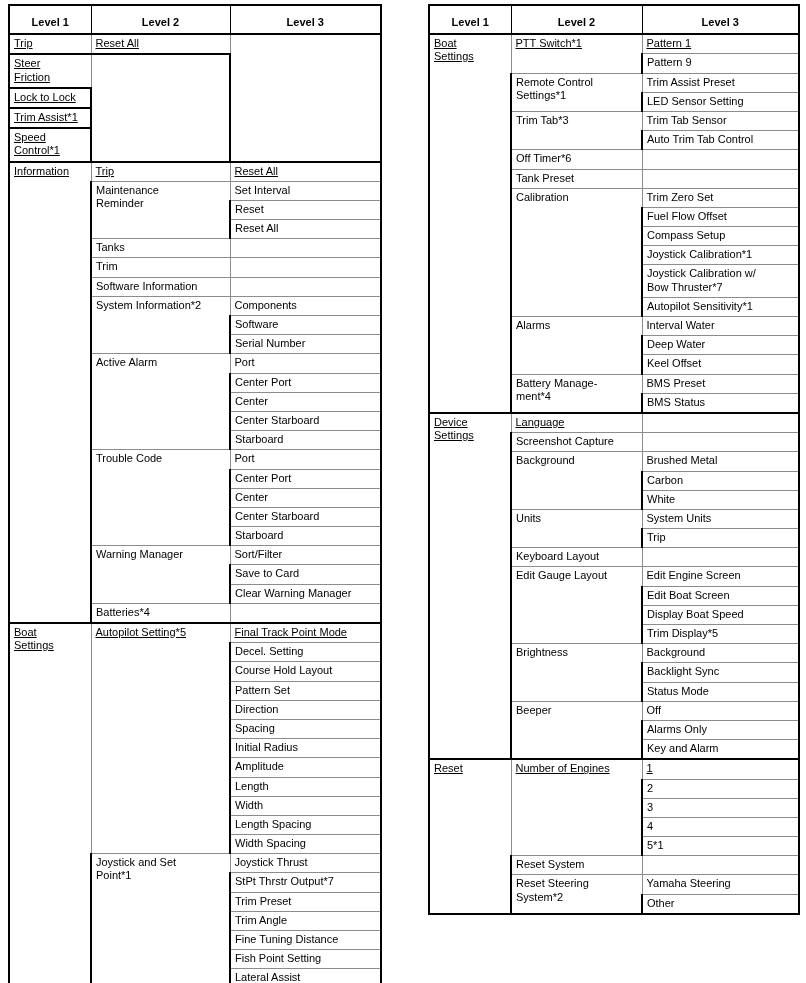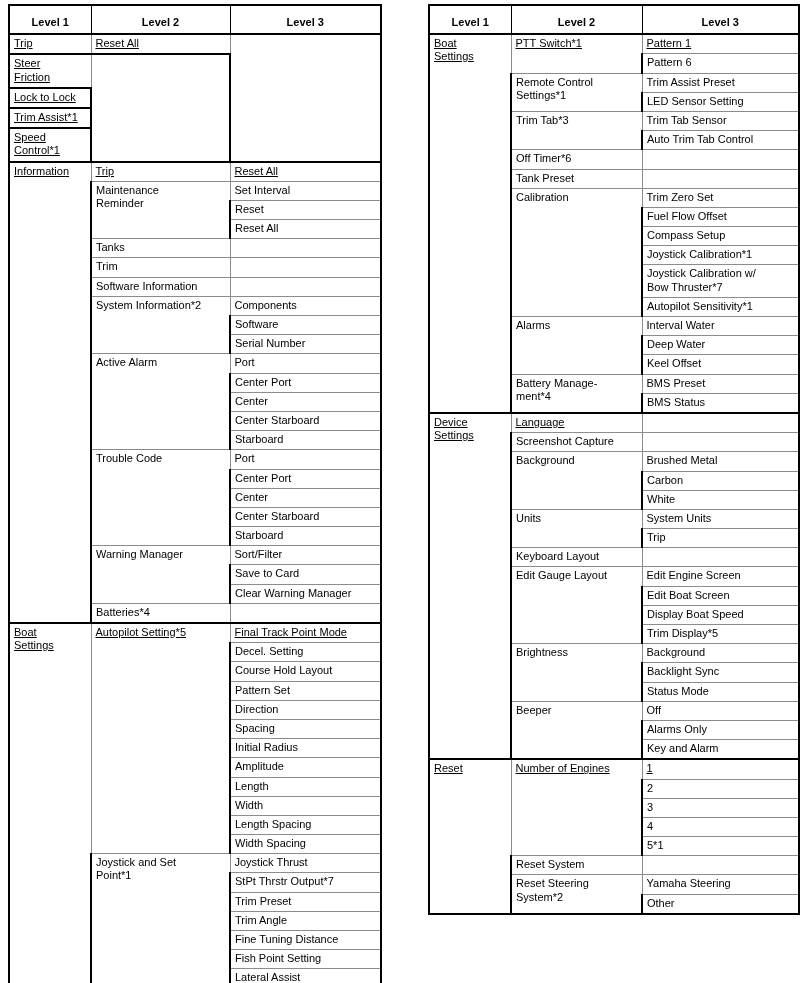--- a/index.html
+++ b/index.html
@@ -260,21 +260,21 @@
           <th>Level 3</th>
         </tr>
       </thead>
     <tbody>
         <tr class="rh grp">
           <td class="lvl1" rowspan="19">Boat<br>Settings</td>
           <td class="lvl2" rowspan="2">PTT Switch*1</td>
           <td class="l3new">Pattern 1</td>
         </tr>
         <tr class="rh">
-          <td>Pattern 6</td>
+          <td>Pattern 9</td>
         </tr>
         <tr class="rh">
           <td class="lvl2 l2new" rowspan="2">Remote Control<br>Settings*1</td>
           <td class="l3new">Trim Assist Preset</td>
         </tr>
         <tr class="rh">
           <td>LED Sensor Setting</td>
         </tr>
         <tr class="rh">
           <td class="lvl2 l2new" rowspan="2">Trim Tab*3</td>

